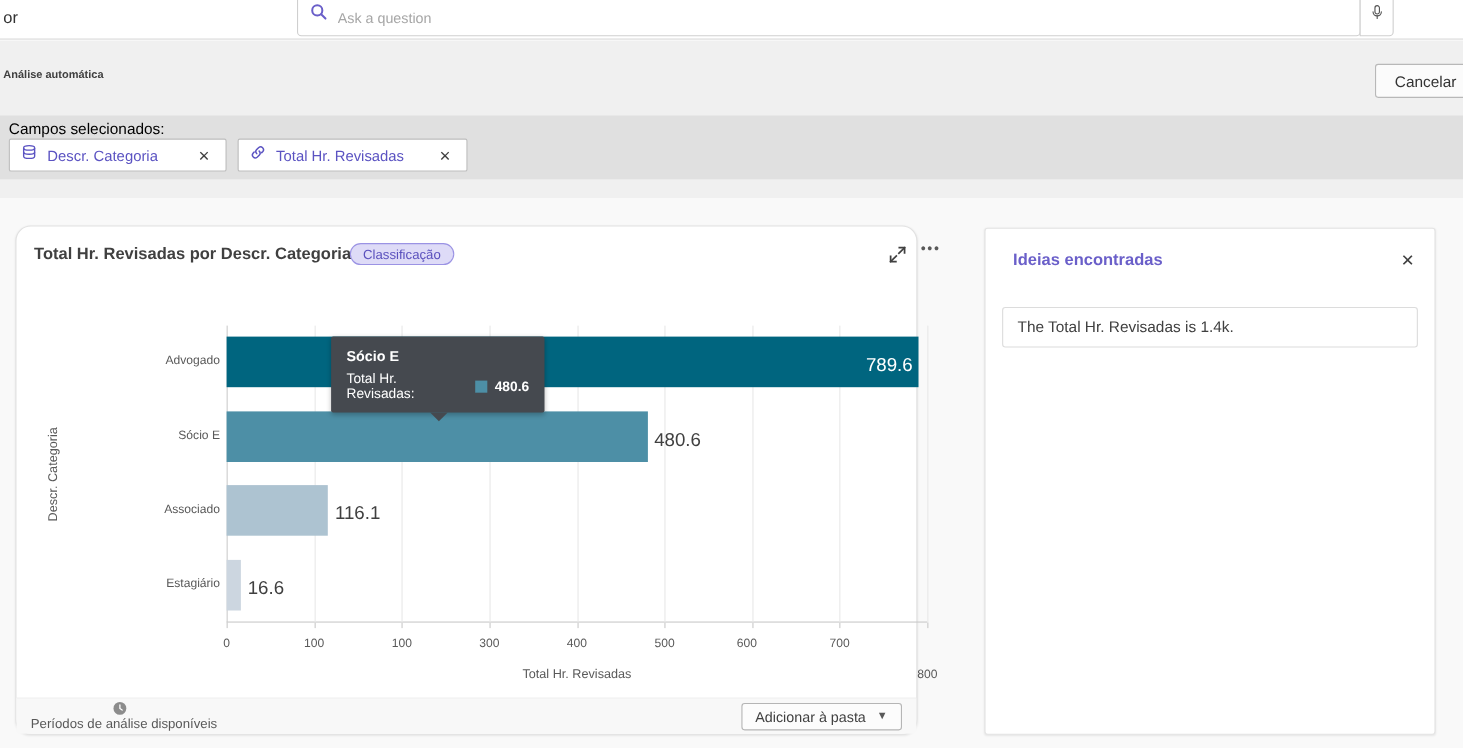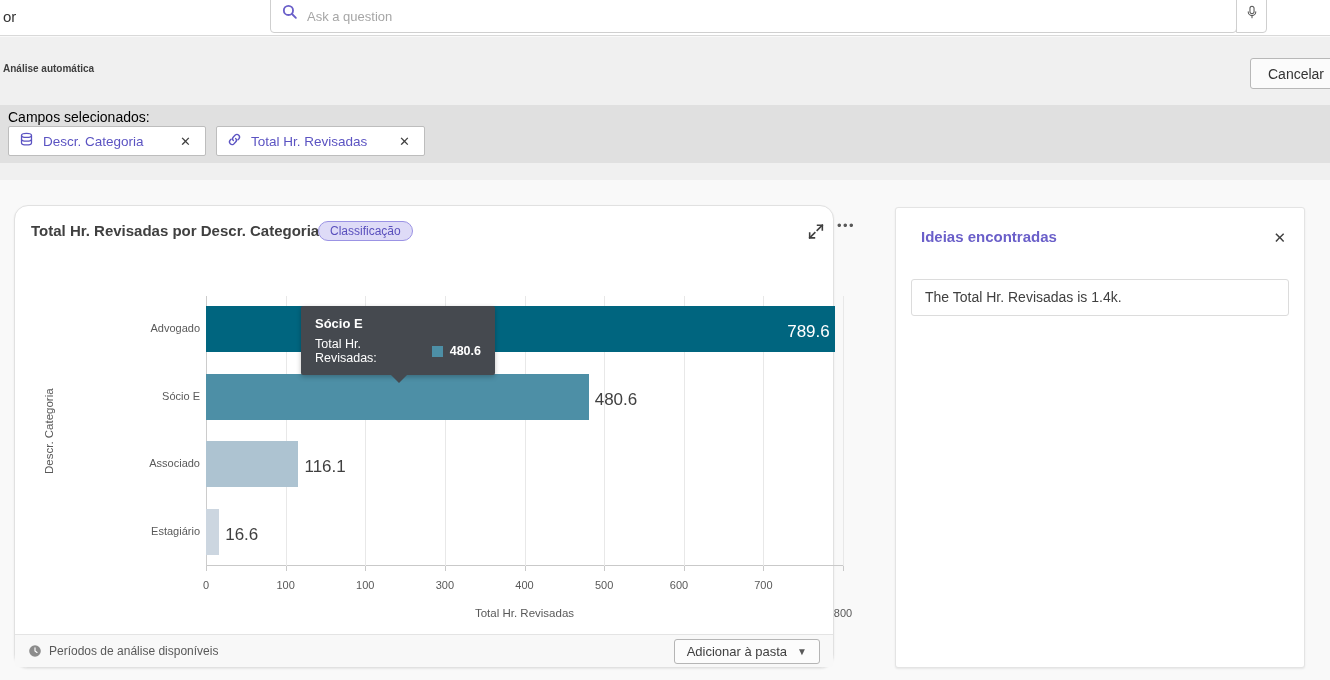--- a/index.html
+++ b/index.html
@@ -50,21 +50,21 @@
   .value-label.inside { color:#ffffff; }
 
   .tooltip { position:absolute; left:95px; top:10px; width:194px; background:#45494f; border-radius:2px; color:#fff; padding:10px 14px; z-index:5; box-shadow:0 2px 5px rgba(0,0,0,0.25); }
   .tt-title { font-size:13px; font-weight:bold; }
   .tt-row { margin-top:6px; font-size:12.5px; display:flex; align-items:center; }
   .tt-swatch { display:inline-block; width:11px; height:11px; margin:0 7px 0 10px; }
   .tt-val { font-weight:bold; }
   .tt-arrow { position:absolute; left:90px; bottom:-8px; width:0; height:0; border-left:8px solid transparent; border-right:8px solid transparent; border-top:8px solid #45494f; }
 
   .card-footer { position:absolute; left:0; bottom:0; width:100%; height:33px; background:#f8f8f8; border-top:1px solid #e4e4e4; border-radius:0 0 3px 3px; display:flex; align-items:center; justify-content:space-between; padding:0 13px; }
-  .footer-note { display:flex; align-items:center; font-size:12px; color:#595959; }
+  .footer-note { display:flex; align-items:center; font-size:12px; color:#595959;flex-direction:column; }
   .footer-note svg { margin-right:7px; }
   .add-btn { display:flex; align-items:center; background:#fcfcfc; border:1px solid #b5b5b5; border-radius:3px; padding:4px 12px; font-size:13px; color:#404040; font-family:"Liberation Sans",sans-serif; cursor:pointer; }
   .add-btn .caret { margin-left:10px; font-size:10px; color:#595959; }
 
   
   .insights-panel { position:absolute; left:895px; top:207px; width:410px; height:461px; background:#fff; border:1px solid #e4e4e4; border-radius:3px; box-shadow:0 1px 2px rgba(0,0,0,0.08); }
   .panel-header { display:flex; align-items:flex-start; justify-content:space-between; padding:20px 16px 0 25px; margin-bottom:32px; }
   .panel-title { font-size:15px; font-weight:bold; color:#6a5fc9; }
   .panel-close { font-size:15px; color:#404040; cursor:pointer; line-height:1; padding:2px; }
   .insight-card { margin:0 15px 17px 15px; background:#fff; border:1px solid #dcdcdc; border-radius:3px; padding:8px 13px; font-size:14px; color:#404040; line-height:1.35; }

